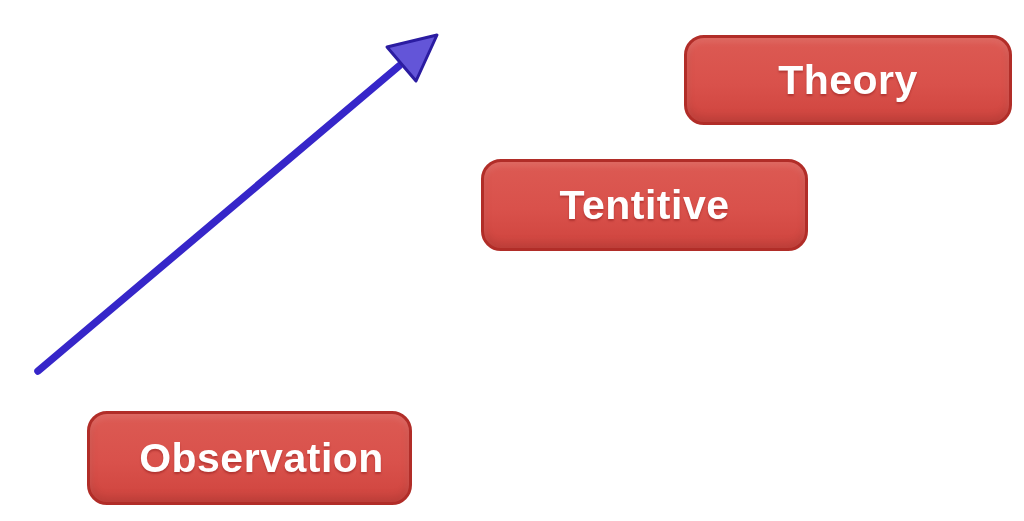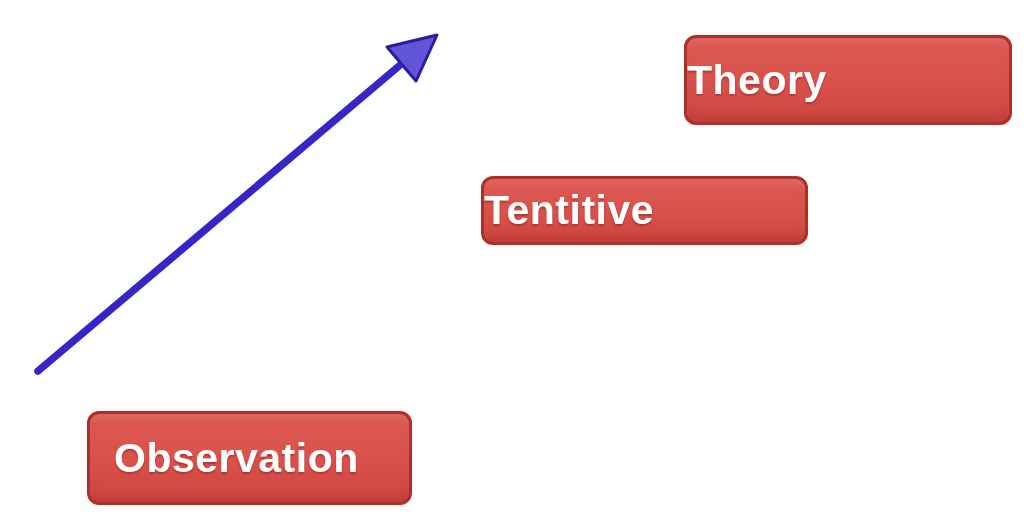--- a/index.html
+++ b/index.html
@@ -32,44 +32,44 @@
   .arrow-head {
     fill: var(--arrow-head-fill, #6355d8);
     stroke: var(--arrow-head-border, #2b1ca1);
     stroke-width: 3;
     stroke-linejoin: round;
   }
   .step-box {
     position: absolute;
     display: flex;
     align-items: center;
-    justify-content: flex-start;
+    justify-content: center;
     background: linear-gradient(180deg,
                 var(--box-fill-light, #dc5a53) 0%,
                 var(--box-fill, #d9514b) 55%,
                 var(--box-fill-dark, #cf443e) 100%);
     border: 3px solid var(--box-border, #b12d28);
-    border-radius: 12px;
+    border-radius: 20px;
     box-shadow: inset 0 4px 6px rgba(255,255,255,0.10),
                 inset 0 -5px 9px rgba(0,0,0,0.10);
     box-sizing: border-box;
   }
   .step-label {
     color: var(--box-text, #ffffff);
     font-size: 41px;
     font-weight: bold;
     letter-spacing: 0.5px;
     text-shadow: 0 2px 2px rgba(135, 25, 25, 0.45);
     white-space: nowrap;
     user-select: none;
   }
   
   .pos-observation { left: 87px;  top: 411px; width: 325px; height: 94px; padding-left: 24px; }
   .pos-pattern     { left: 277px; top: 288px; width: 322px; height: 91px; }
-  .pos-tentitive   { left: 481px; top: 159px; width: 327px; height: 69px; margin-top: 17px; }
+  .pos-tentitive   { left: 481px; top: 159px; width: 327px; height: 92px; }
   .pos-theory      { left: 684px; top: 35px;  width: 328px; height: 90px; }
 </style>
 </head>
 <body>
 
 <div class="canvas">
 
   <svg class="arrow-svg" viewBox="0 0 1024 521" xmlns="http://www.w3.org/2000/svg">
     <line class="arrow-shaft" x1="38" y1="371" x2="399" y2="66"></line>
     <polygon class="arrow-head" points="437,35 387,47 416,81"></polygon>

